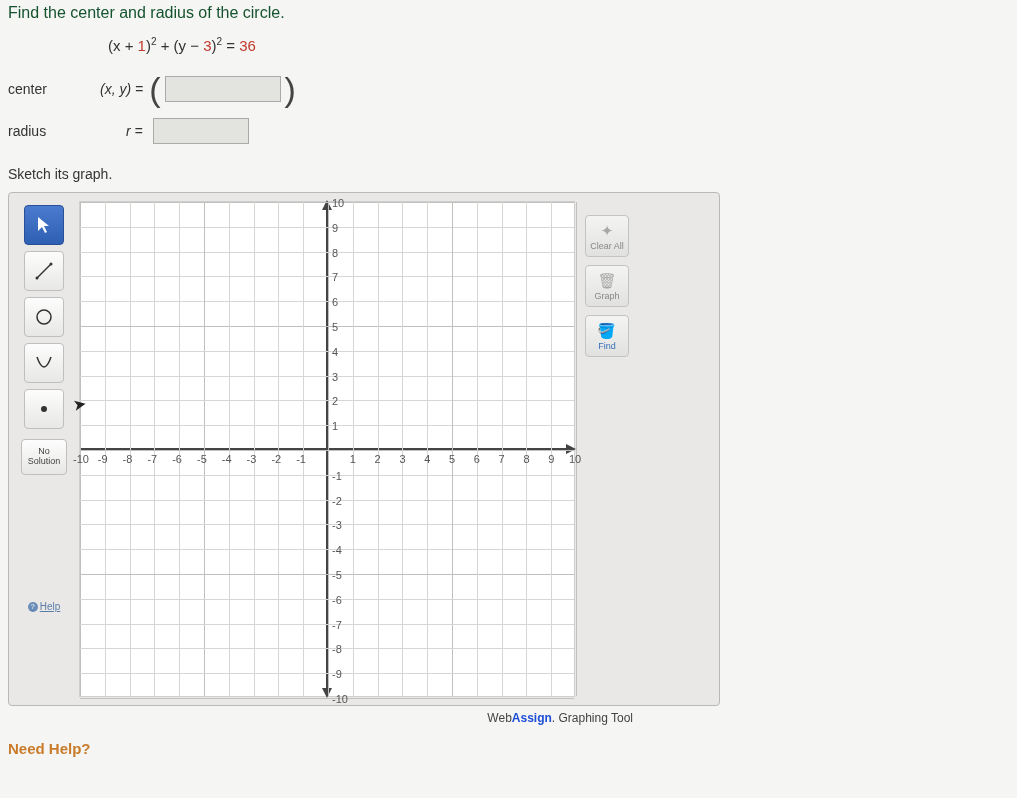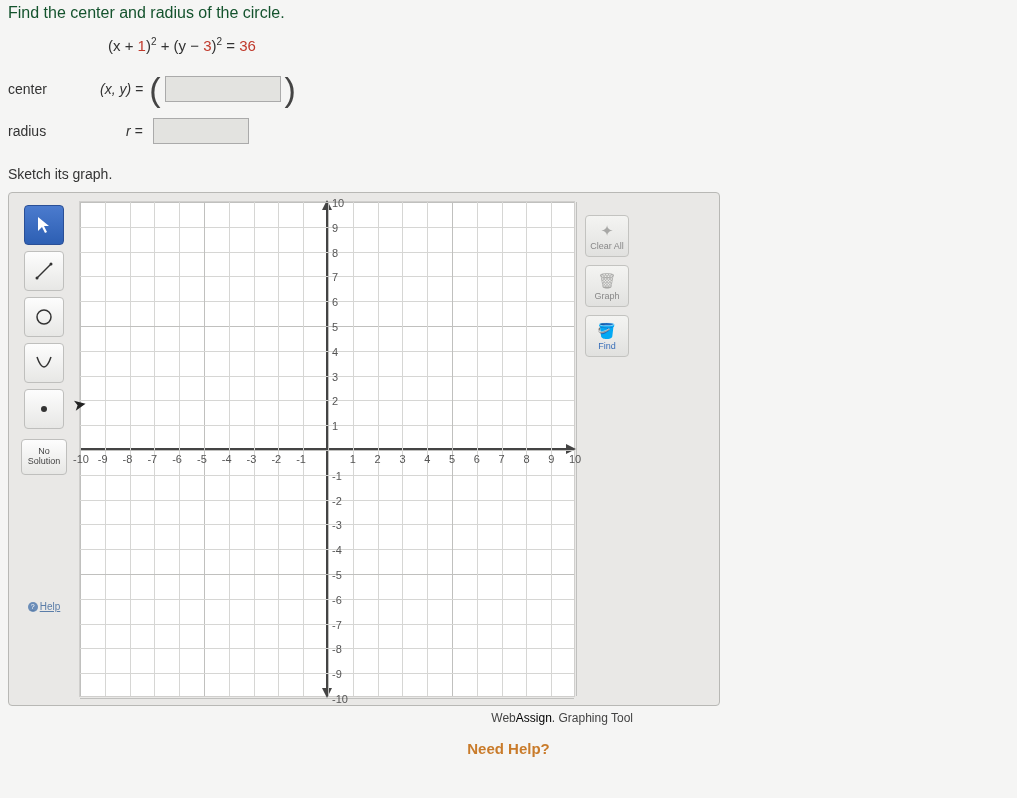--- a/index.html
+++ b/index.html
@@ -119,21 +119,21 @@
     font-size:9px; color:#888;
   }
   .side-btn.fill { color:#3a6fb8; }
   .side-btn .icon { font-size:15px; margin-bottom:1px; color:#a8a8a6;}
   .side-btn.fill .icon { color:#3a6fb8; }
 
   .wa-label {
     position:absolute; right:86px; bottom:-20px;
     font-size:12px; color:#444;
   }
-  .wa-label b { color:#000000; font-weight:normal; }
+  .wa-label b { color:#1d4ed8; font-weight:bold; }
 
   .layers-panel {
     position:absolute; left:710px; top:22px;
     width:298px;
     border:1px solid #b8b8b5;
     background:#efeeec;
     border-radius:2px;
     box-shadow: 0 1px 2px rgba(0,0,0,0.15);
   }
   .layers-head {
@@ -143,21 +143,20 @@
     background:linear-gradient(#f3f3f1,#e7e6e4);
   }
   .layers-head .title { font-weight:bold; font-size:14px; color:#333;}
   .layers-head .collapse { font-size:14px; color:#333; font-weight:bold;}
   .layers-body { padding:10px 12px 14px 12px; font-size:13px; color:#444; line-height:1.45; }
 
   .need-help {
     margin-top:34px;
     font-size:15px; color:#c97b2a;
     font-weight:bold;
-    text-align:center;
   }
 </style>
 </head>
 <body>
 
 <div class="problem-text">Find the center and radius of the circle.</div>
 
 <div class="equation-line">
   <span>(x + </span><span class="red">1</span><span>)</span><sup>2</sup><span> + (y − </span><span class="red">3</span><span>)</span><sup>2</sup><span> = </span><span class="red">36</span>
 </div>

